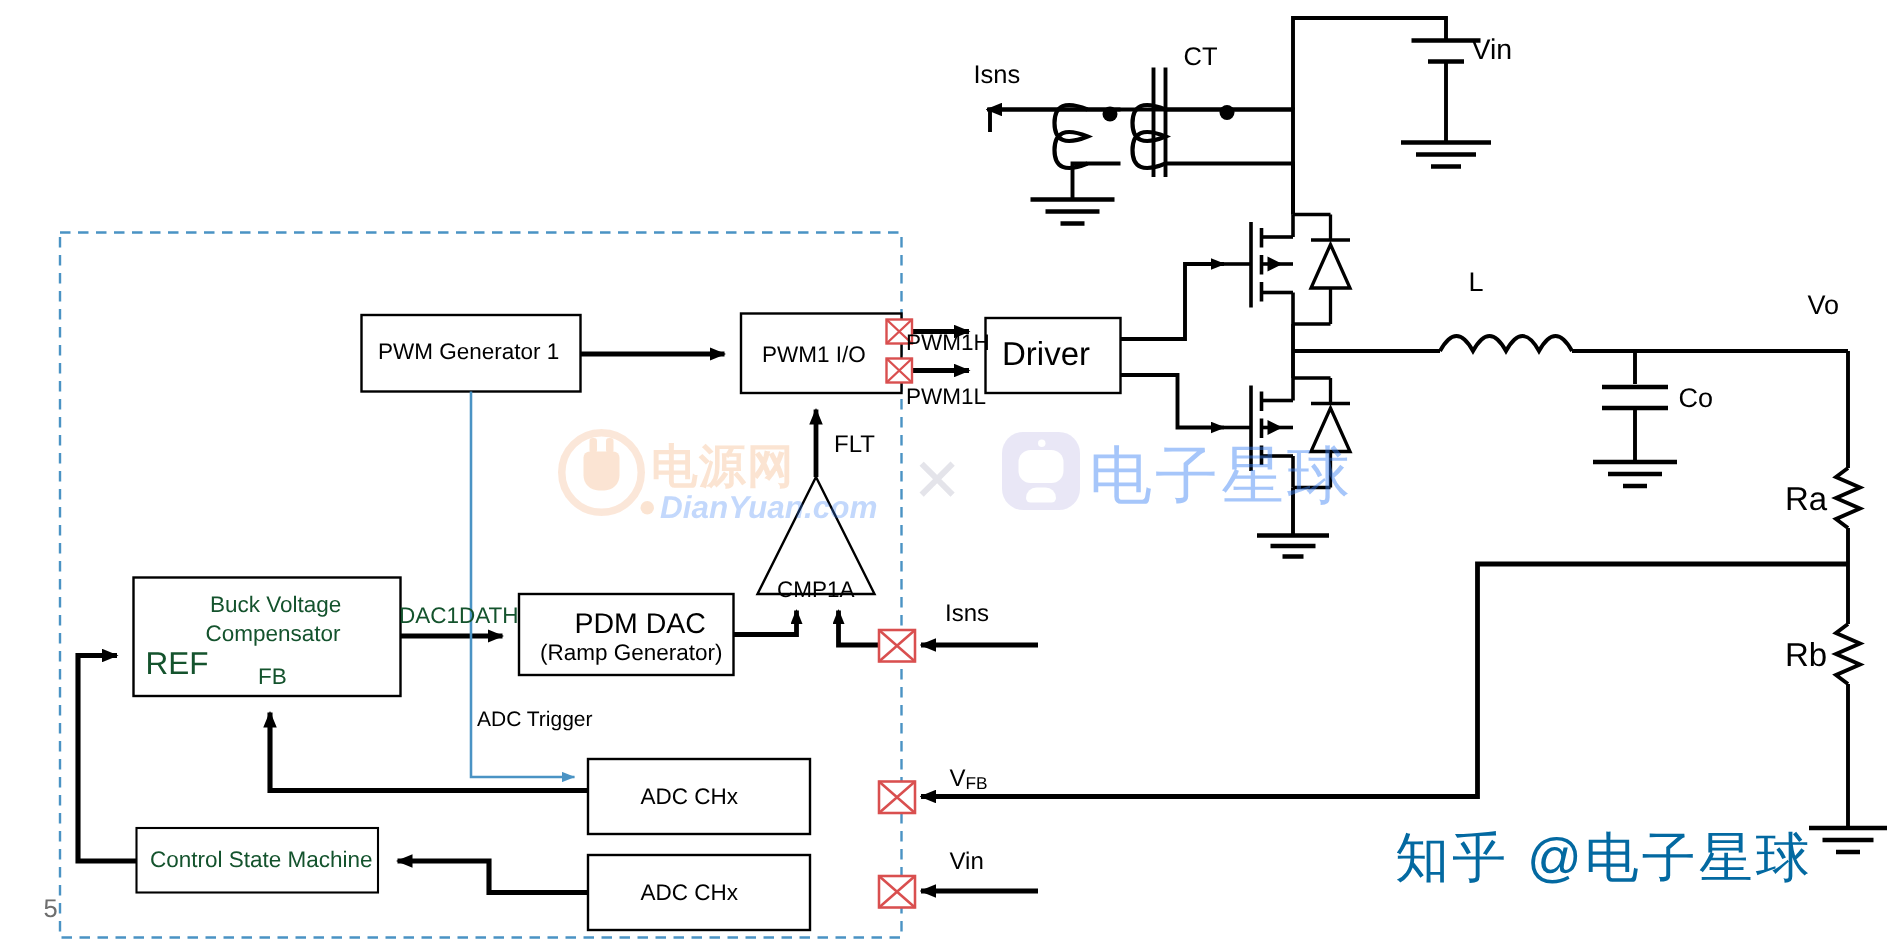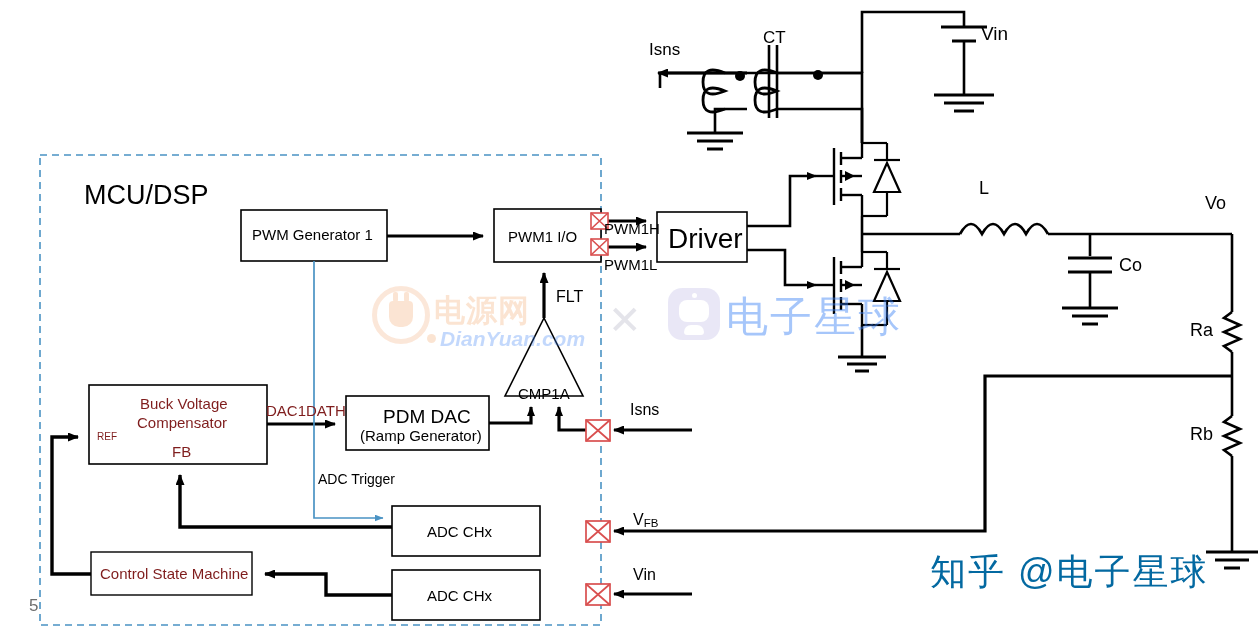--- a/index.html
+++ b/index.html
@@ -136,21 +136,21 @@
     color: #0369a1;
     white-space: nowrap;
     letter-spacing: 2px;
   }
   .txt {
     position: absolute;
     white-space: nowrap;
     pointer-events: none;
   }
   .blk { color: #000000; }
-  .blu { color: #7f1d1d; }
+  .blu { color: #14532d; }
   .pagenum { color: #6e6e6e; font-size: 17px; }
   .sub { font-size: 0.72em; vertical-align: -0.18em; }
 </style>
 </head>
 <body>
 
 <div id="stage">
 
   <svg class="layer" viewBox="0 0 1260 630">
     <defs>
@@ -360,60 +360,59 @@
     <div class="robot-box">
       <div class="robot-ant"></div>
       <div class="robot-head"></div>
       <div class="robot-body"></div>
     </div>
     <div class="dz-cn">电子星球</div>
   </div>
 
   <div class="wm" id="wm-zhihu">知乎 @电子星球</div>
 
-  <div class="txt blk" style="left:84px; top:180px; font-size:27px;">MCU/DSP</div>
 
   <div class="txt blk" style="left:252px; top:226px; font-size:15px;text-align:center;">PWM Generator 1</div>
 
   <div class="txt blk" style="left:508px; top:228px; font-size:15px;">PWM1 I/O</div>
 
-  <div class="txt blk" style="left:668px; top:223px; font-size:28px;">Driver</div>
+  <div class="txt blk" style="left:668px; top:223px; font-size:22px;">Driver</div>
 
   <div class="txt blk" style="left:604px; top:188px; font-size:15px;margin-top:32px;">PWM1H</div>
   <div class="txt blk" style="left:604px; top:256px; font-size:15px;">PWM1L</div>
 
   <div class="txt blk" style="left:556px; top:288px; font-size:16px;">FLT</div>
 
   <div class="txt blk" style="left:518px; top:368px; font-size:15px;margin-top:17px;">CMP1A</div>
 
   <div class="txt blk" style="left:383px; top:406px; font-size:19px;">PDM DAC</div>
   <div class="txt blk" style="left:360px; top:427px; font-size:15px;">(Ramp Generator)</div>
 
   <div class="txt blu" style="left:140px; top:395px; font-size:15px;">Buck Voltage</div>
   <div class="txt blu" style="left:137px; top:414px; font-size:15px;">Compensator</div>
-  <div class="txt blu" style="left:97px; top:431px; font-size:10px;">REF</div>
+  <div class="txt blu" style="left:97px; top:431px; font-size:21px;">REF</div>
   <div class="txt blu" style="left:172px; top:443px; font-size:15px;">FB</div>
 
   <div class="txt blu" style="left:266px; top:402px; font-size:15px;">DAC1DATH</div>
 
   <div class="txt blk" style="left:318px; top:471px; font-size:14px;">ADC Trigger</div>
 
   <div class="txt blk" style="left:427px; top:523px; font-size:15px;">ADC CHx</div>
   <div class="txt blk" style="left:427px; top:587px; font-size:15px;">ADC CHx</div>
 
   <div class="txt blu" style="left:100px; top:565px; font-size:15px;">Control State Machine</div>
 
   <div class="txt blk" style="left:630px; top:401px; font-size:16px;">Isns</div>
   <div class="txt blk" style="left:633px; top:511px; font-size:16px;"><span>V</span><span class="sub">FB</span></div>
   <div class="txt blk" style="left:633px; top:566px; font-size:16px;">Vin</div>
 
   <div class="txt blk" style="left:649px; top:40px; font-size:17px;">Isns</div>
-  <div class="txt blk" style="left:763px; top:28px; font-size:17px;">CT</div>
+  <div class="txt blk" style="left:789px; top:28px; font-size:17px;">CT</div>
   <div class="txt blk" style="left:981px; top:23px; font-size:19px;">Vin</div>
   <div class="txt blk" style="left:979px; top:178px; font-size:18px;">L</div>
   <div class="txt blk" style="left:1119px; top:255px; font-size:18px;">Co</div>
   <div class="txt blk" style="left:1205px; top:193px; font-size:18px;">Vo</div>
-  <div class="txt blk" style="left:1190px; top:320px; font-size:18px;">Ra</div>
-  <div class="txt blk" style="left:1190px; top:424px; font-size:18px;">Rb</div>
+  <div class="txt blk" style="left:1190px; top:320px; font-size:22px;">Ra</div>
+  <div class="txt blk" style="left:1190px; top:424px; font-size:22px;">Rb</div>
 
   <div class="txt pagenum" style="left:29px; top:596px;">5</div>
 
 </div>
 
 </body></html>

